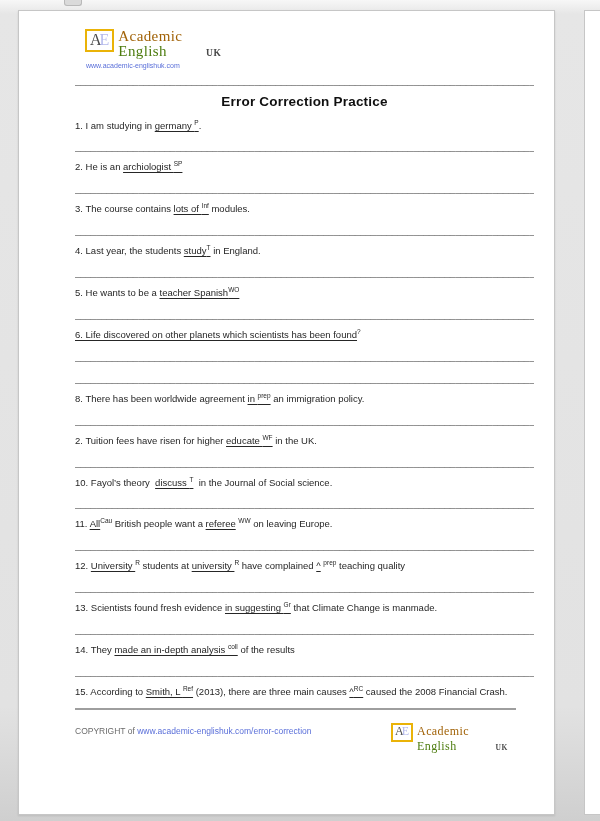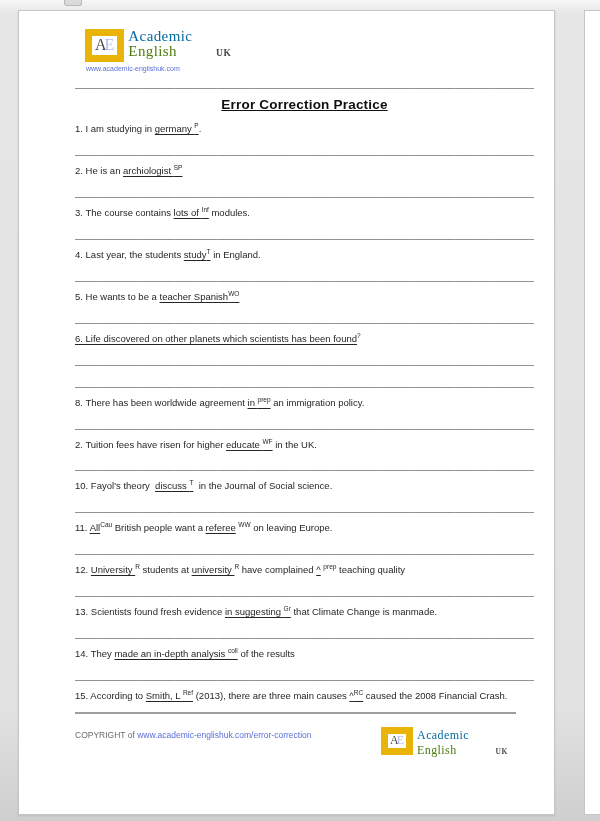--- a/index.html
+++ b/index.html
@@ -21,48 +21,48 @@
     box-shadow:0 1px 2px rgba(0,0,0,0.10);
     padding:18px 20px 0 56px;
   }
   .next-page {
     position:absolute; left:584px; top:10px; width:20px; height:805px;
     background:#ffffff; border:1px solid #c6c6c6;
   }
   
   .brand { display:flex; align-items:flex-start; margin-left:10px; }
   .ae-box {
-    border:7px solid #eab308; background:#fff;
+    border:2px solid #eab308; background:#fff;
     font-family:"Liberation Serif", serif;
     padding:0 3px 1px 3px; font-size:16px; line-height:1.15;
   }
   .ae-a { color:#4a4a4a; }
   .ae-e { color:#b3b9ec; margin-left:-2px; }
   .brand-text { font-family:"Liberation Serif", serif; line-height:0.95; margin-left:4px; margin-top:-1px; }
-  .brand-academic { font-size:15px; color:#0369a1; letter-spacing:0.4px; }
+  .brand-academic { font-size:15px; color:#a16207; letter-spacing:0.4px; }
   .brand-english  { font-size:15px; color:#4d7c0f; letter-spacing:0.4px; }
   .brand-uk { font-size:9.5px; color:#4a4a4a; font-weight:bold; letter-spacing:0.6px;padding-left:39px; }
   .brand-url { font-size:7px; color:#5a6fd9; margin:3px 0 0 11px; }
   
   .brand--small .ae-box { font-size:12px; padding:0 2px 1px 2px; }
   .brand--small .brand-academic, .brand--small .brand-english { font-size:12px; }
   .brand--small .brand-uk { font-size:7.5px; }
   .brand--small { margin-left:0; }
   
   .answer-line {
     margin-top:9px; height:13px; overflow:hidden; white-space:nowrap;
     color:#4f4f4f; font-size:9.5px; line-height:13px;
   }
   .answer-line::after {
     content:"__________________________________________________________________________________________________________________________________";
   }
   .header-rule { margin-top:5px; }
   .page-title {
     text-align:center; font-size:13.5px; font-weight:bold; color:#101010;
-    text-decoration:underline; margin:7px 0 11px 0; letter-spacing:0.2px;
+    margin:7px 0 11px 0; letter-spacing:0.2px;
   }
   
   .q-block { margin-bottom:8px; }
   .q-text {
     font-size:9.5px; color:#262626; line-height:1.25; white-space:pre-wrap;
   }
   .q-text .u { text-decoration:underline; text-underline-offset:2px; }
   .q-text sup { font-size:6.5px; vertical-align:super; line-height:0; }
   
   .footer-sep { margin-top:10px; width:96%; border-top:2px solid #9e9e9e; }

